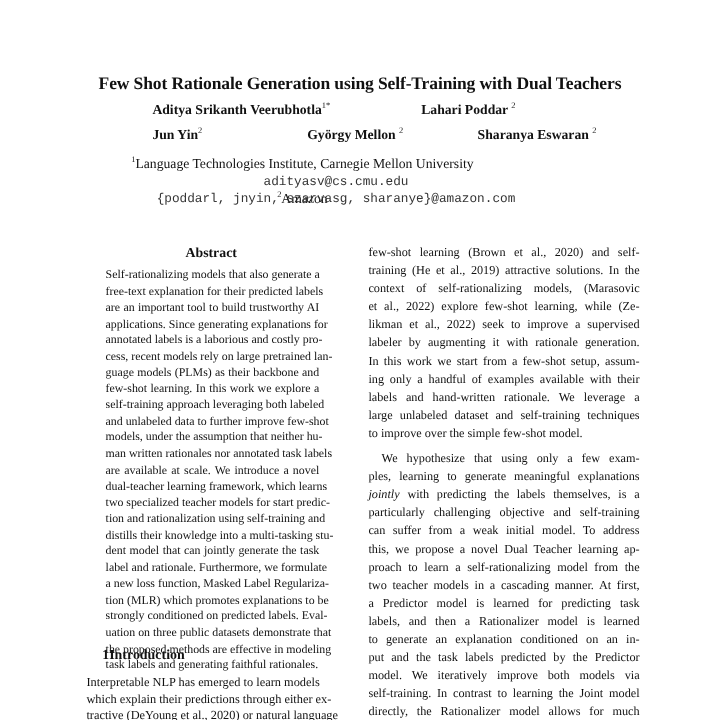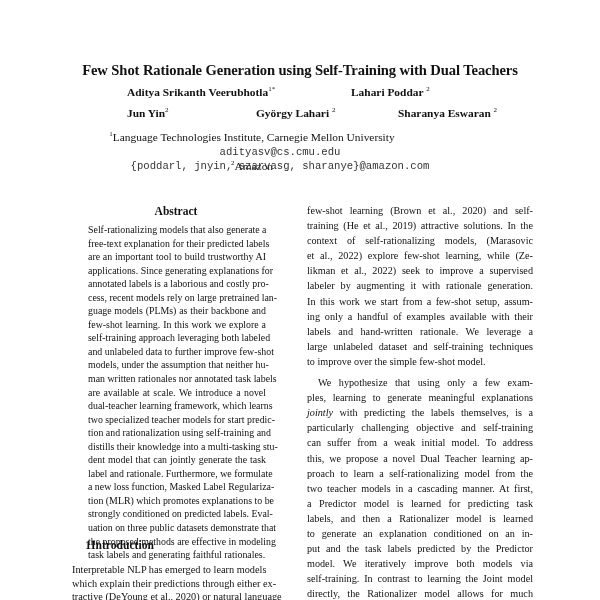--- a/index.html
+++ b/index.html
@@ -24,21 +24,21 @@
     em { font-style:italic; }
   </style>
 </head>
 <body>
 
 <div class="title">Few Shot Rationale Generation using Self-Training with Dual Teachers</div>
 
 <div class="author" style="top:86px; left:127px;"><span>Aditya Srikanth Veerubhotla</span><sup>1*</sup></div>
 <div class="author" style="top:86px; left:351px;"><span>Lahari Poddar</span> <sup>2</sup></div>
 <div class="author" style="top:107px; left:127px;"><span>Jun Yin</span><sup>2</sup></div>
-<div class="author" style="top:107px; left:256px;"><span>György Lahari</span> <sup>2</sup></div>
+<div class="author" style="top:107px; left:256px;"><span>György Mellon</span> <sup>2</sup></div>
 <div class="author" style="top:107px; left:398px;"><span>Sharanya Eswaran</span> <sup>2</sup></div>
 
 <div class="affil" style="top:131px;"><sup>1</sup><span>Language Technologies Institute, Carnegie Mellon University</span></div>
 <div class="mono" style="top:146px;">adityasv@cs.cmu.edu</div>
 <div class="affil" style="top:160px;"><sup>2</sup><span>Amazon</span></div>
 <div class="mono" style="top:160px;">{poddarl, jnyin, szarvasg, sharanye}@amazon.com</div>
 
 <div class="abs-head">Abstract</div>
 <div class="abs-body" id="abs-body">
     <span class="line">Self-rationalizing models that also generate a</span>

